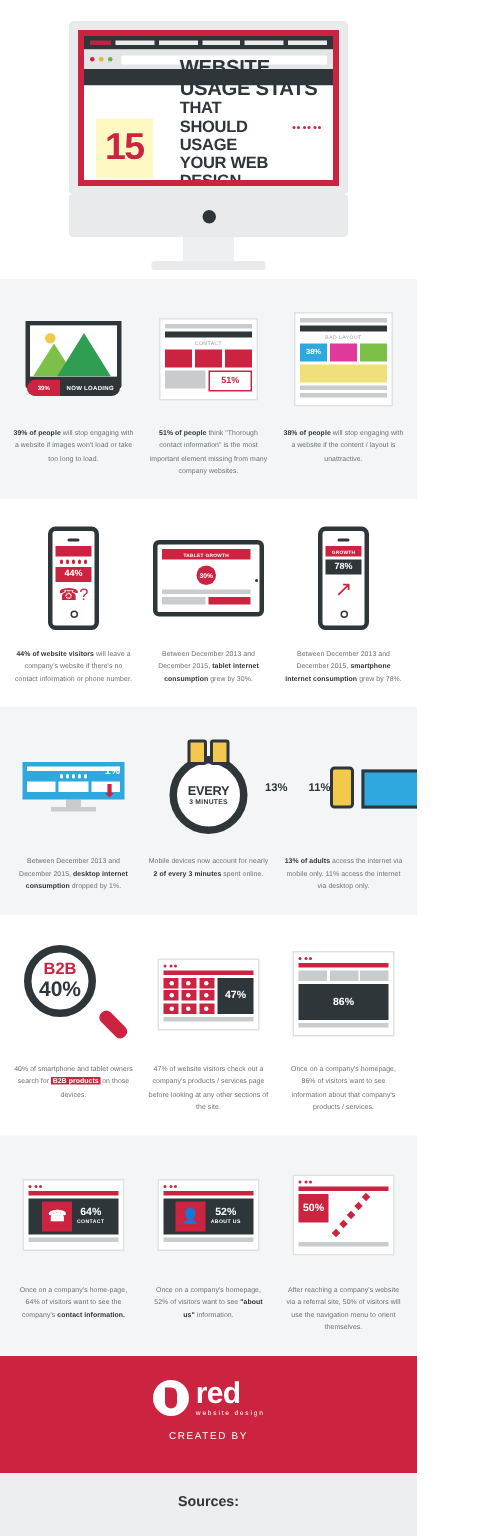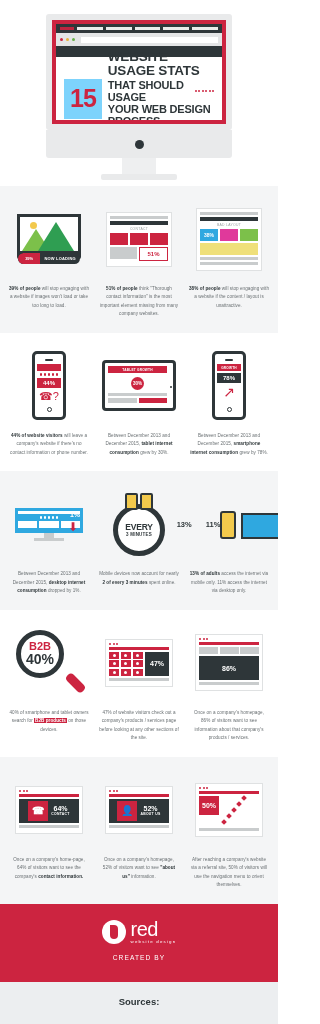--- a/index.html
+++ b/index.html
@@ -65,30 +65,30 @@
   .screen-body {
     background: #ffffff;
     height: 64px;
     display: flex;
     align-items: center;
     justify-content: center;
     gap: 6px;
     padding: 0 8px;
   }
   .badge-15 {
-    background: #7dd3fc;
+    background: #fef9c3;
     color: #cc2440;
     font-size: 25px;
     font-weight: bold;
     line-height: 1;
     padding: 7px 6px 8px 6px;
     letter-spacing: -1px;
     margin-top: 20px;
   }
-  .hero-title { display: flex; flex-direction: column; justify-content: center; }
+  .hero-title { display: flex; flex-direction: column; justify-content: center; margin-left: 12px; }
   .hero-title .l1 {
     font-size: 13.5px;
     font-weight: bold;
     color: #2e3639;
     letter-spacing: -0.2px;
     line-height: 1.05;
   }
   .hero-title .l2row { display: flex; align-items: center; gap: 4px; }
   .hero-title .l2, .hero-title .l3 {
     font-size: 11px;
@@ -312,21 +312,21 @@
   .logo-mark {
     width: 24px; height: 24px; border-radius: 50%;
     background: #fff; position: relative;
   }
   .logo-mark:after {
     content: ""; position: absolute; left: 8px; top: 5px;
     width: 8px; height: 14px; border-radius: 0 6px 6px 6px;
     background: #cc2440;
   }
   .logo-text { text-align: left; }
-  .logo-text .lt1 { font-size: 20px; font-weight: normal; line-height: .95; letter-spacing: -.5px; }
+  .logo-text .lt1 { font-size: 20px; font-weight: bold; line-height: .95; letter-spacing: -.5px; }
   .logo-text .lt2 { font-size: 4.4px; letter-spacing: 1.2px; }
   .created { font-size: 6.6px; letter-spacing: 1.1px; margin-bottom: 3px; }
   .brand-url { font-size: 8.2px; font-weight: bold; letter-spacing: .2px; }
 
   
   .sources { background: #eceef0; padding: 14px 8px 16px 8px; text-align: center; }
   .sources-title { font-size: 9.5px; font-weight: bold; color: #2e3639; margin-bottom: 10px; }
 </style>
 </head>
 <body>

